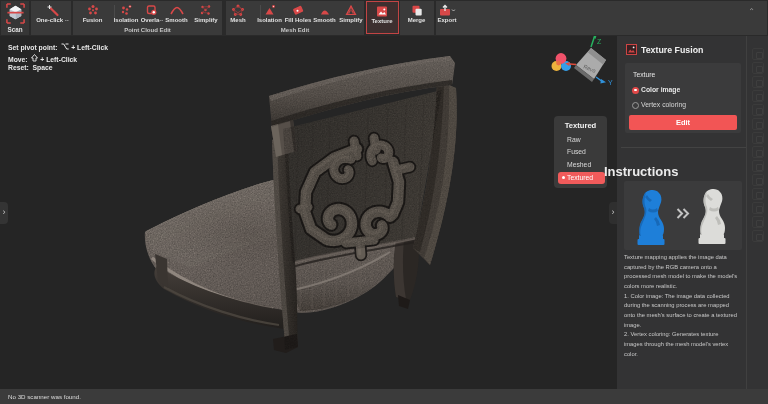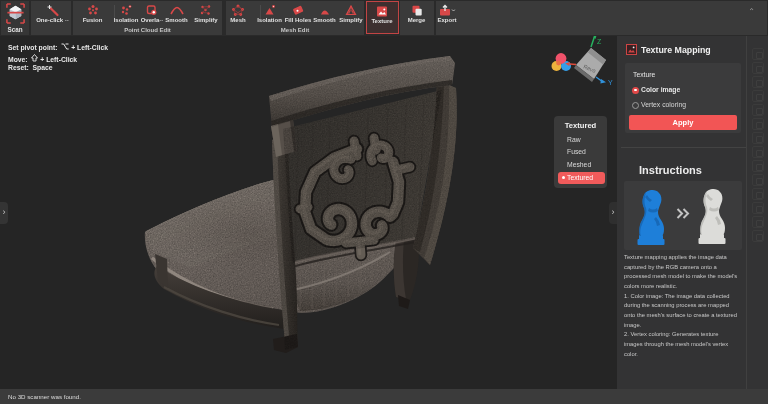--- a/index.html
+++ b/index.html
@@ -432,33 +432,33 @@
 
 <div class="tab" style="left:0;top:202px;border-radius:0 4px 4px 0">›</div>
 <div class="tab" style="left:609px;top:202px;background:#2f2f2f;border-radius:4px 0 0 4px">›</div>
 
 <div id="rpanel"></div>
 <svg class="abs" style="left:626px;top:44px" width="11" height="11" viewBox="0 0 11 11">
   <rect x=".5" y=".5" width="10" height="10" fill="#382022" stroke="#cc4444"></rect>
   <path d="M2 8.5l2.2-3 1.6 1.8 1.3-1.3 1.9 2.5z" fill="#cc4444"></path>
   <circle cx="7.6" cy="3.4" r=".9" fill="#eee"></circle>
 </svg>
-<div class="abs" style="left:641px;top:44.5px;color:#f0f0f0;font-size:8.8px;font-weight:bold">Texture Mapping</div>
+<div class="abs" style="left:641px;top:44.5px;color:#f0f0f0;font-size:8.8px;font-weight:bold">Texture Fusion</div>
 
 <div id="card1"></div>
 <div class="abs" style="left:633px;top:71px;font-size:6.8px;color:#e6e6e6">Texture</div>
 <div class="radio" style="left:632px;top:86.5px;background:#e04848"></div>
 <div class="abs" style="left:634.4px;top:88.9px;width:2.2px;height:2.2px;background:#fff;border-radius:50%"></div>
 <div class="abs" style="left:641px;top:86px;font-size:6.8px;color:#e6e6e6;font-weight:bold">Color image</div>
 <div class="radio" style="left:632px;top:101.5px;border:1px solid #9a9a9a"></div>
 <div class="abs" style="left:641px;top:101px;font-size:6.8px;color:#d6d6d6">Vertex coloring</div>
-<div id="applybtn">Apply</div>
+<div id="applybtn">Edit</div>
 
 <div class="abs" style="left:621px;top:147px;width:125px;height:1px;background:#434343"></div>
-<div class="abs" style="left:639px;top:164px;font-size:11px;color:#ececec;font-weight:bold">Instructions</div>
+<div class="abs" style="left:604px;top:164px;font-size:13px;color:#ececec;font-weight:bold">Instructions</div>
 
 <div id="card2"></div>
 <svg class="abs" style="left:636px;top:189px" width="30" height="57" viewBox="0 0 30 57">
   <g fill="#1e7fd9">
     <path d="M8 6 C10 1 19 -1 23 4 C26 7 26 12 24 16 C23 19 22 21 22 23 C22 26 23 28 25 31 C27 34 28 37 28 40 C28 44 27 46 26 47 L4 47 C3 44 3 40 4 36 C5 32 7 30 8 27 C9 24 9 22 8 19 C6 15 6 10 8 6 Z"></path>
     <rect x="3" y="46" width="24" height="5" rx="1"></rect>
     <rect x="1.5" y="50" width="27" height="6" rx="1"></rect>
   </g>
   <g fill="#1560ab" opacity=".7">
     <path d="M10 4 C8 9 8 15 10 19 C11 22 10 25 9 28 L5 38 C4 42 4 45 5 47 L4 47 C3 44 3 40 4 36 C5 32 7 30 8 27 C9 24 9 22 8 19 C6 15 6 10 8 6 C8.6 4.8 9.3 4.3 10 4Z"></path>

